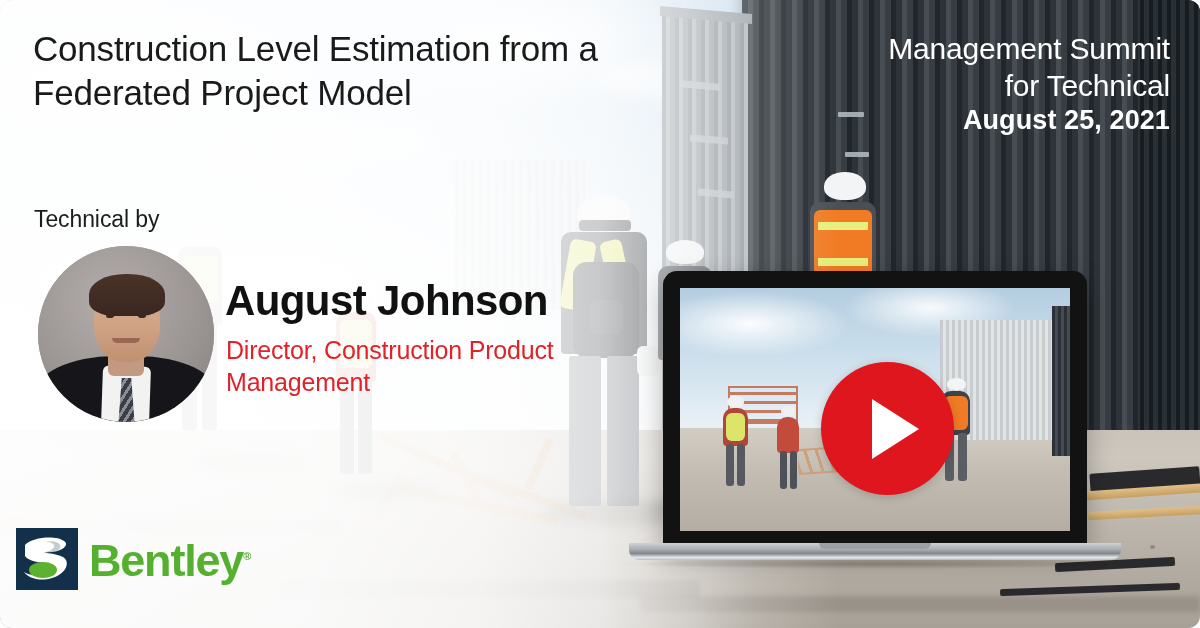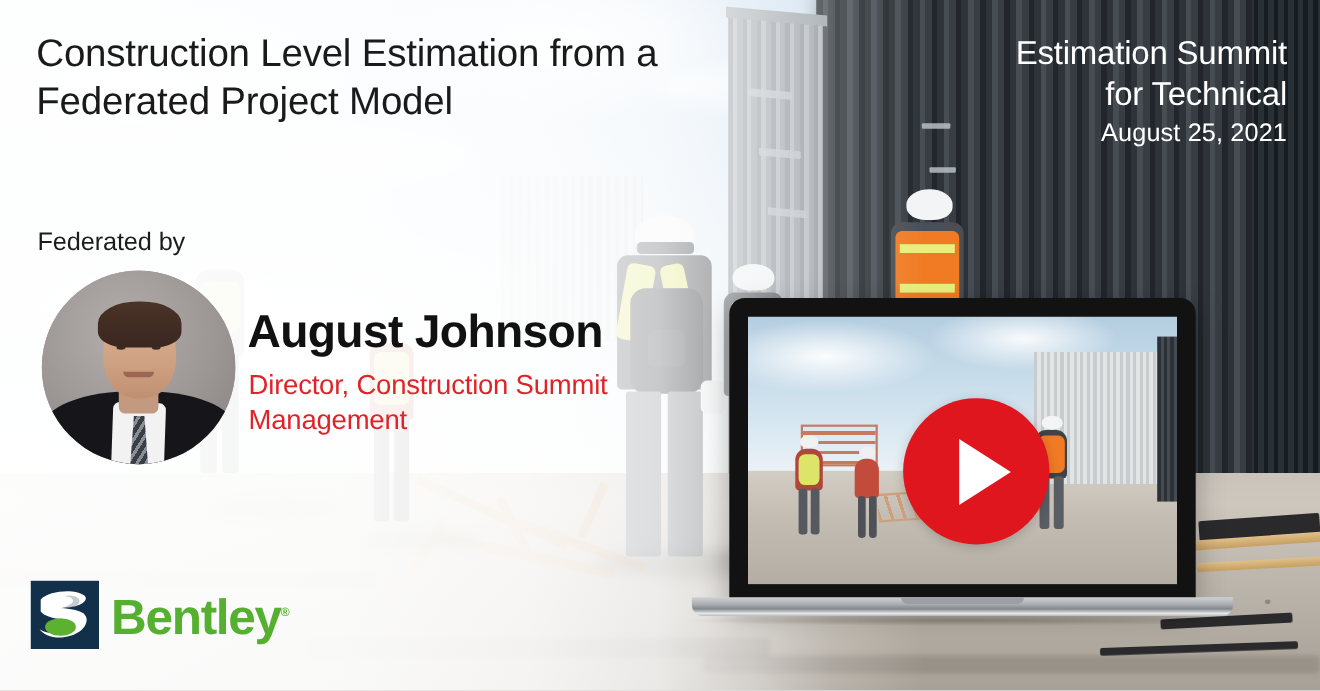--- a/index.html
+++ b/index.html
@@ -9,20 +9,21 @@
     font-family: "Liberation Sans", sans-serif;
     background:#ffffff;
     -webkit-font-smoothing:antialiased;
   }
 
   .stage {
     position:relative;
     width:1200px; height:628px;
     overflow:hidden;
     background:#f2f4f5;
+    border-radius:12px;
   }
 
   
   .bg { position:absolute; inset:0; overflow:hidden; }
 
   
   .bg-sky {
     position:absolute; left:0; top:0; width:1200px; height:470px;
     background:
       radial-gradient(ellipse 300px 120px at 120px 80px, rgba(255,255,255,.95), rgba(255,255,255,0) 70%),
@@ -168,24 +169,24 @@
     font-size:25px; line-height:32px; font-weight:400; color:#e12229; letter-spacing:-0.2px;
   }
 
   
   .eyebrow {
     position:absolute; right:30px; top:30px; width:420px;
     text-align:right; color:#ffffff;
   }
   .eyebrow .l1 { font-size:30px; line-height:37px; font-weight:400; letter-spacing:-0.2px; }
   .eyebrow .l2 { font-size:30px; line-height:37px; font-weight:400; letter-spacing:-0.2px; }
-  .eyebrow .l3 { font-size:23px; line-height:28px; font-weight:400; letter-spacing:0.1px; margin-top:2px; }
-
-  
-  .logo { position:absolute; left:28px; top:528px; display:flex; align-items:center; gap:11px; }
+  .eyebrow .l3 { font-size:27px; line-height:28px; font-weight:700; letter-spacing:0.1px; margin-top:2px; }
+
+  
+  .logo { position:absolute; left:16px; top:528px; display:flex; align-items:center; gap:11px; }
   .logo-mark {
     position:relative; width:62px; height:62px; background:#123049; overflow:hidden; flex:0 0 auto;
   }
   .logo-word {
     font-size:45px; font-weight:700; color:#55b030; letter-spacing:-1.2px; line-height:1;
     position:relative; top:1px;
   }
   .logo-reg { font-size:11px; vertical-align:super; color:#55b030; font-weight:700; letter-spacing:0; }
 
   
@@ -356,40 +357,40 @@
     <div class="w-shadow" style="left:650px; top:498px; width:150px; height:22px;"></div>
     <div class="w-shadow" style="left:330px; top:482px; width:110px; height:18px;"></div>
 
     <div class="washer"></div>
   </div>
 
   <div class="content">
 
     <h1 class="title">Construction Level Estimation from a Federated Project Model</h1>
 
-    <div class="presented-by">Federated by</div>
+    <div class="presented-by">Technical by</div>
 
     <div class="avatar">
       <div class="av-bg"></div>
       <div class="av-shoulders"></div>
       <div class="av-shirt"></div>
       <div class="av-tie"></div>
       <div class="av-neck"></div>
       <div class="av-face"></div>
       <div class="av-hair"></div>
       <div class="av-eye" style="left:68px; top:68px;"></div>
       <div class="av-eye" style="left:100px; top:68px;"></div>
       <div class="av-mouth"></div>
     </div>
 
     <div class="speaker-name">August Johnson</div>
-    <div class="speaker-role">Director, Construction Summit Management</div>
+    <div class="speaker-role">Director, Construction Product Management</div>
 
     <div class="eyebrow">
-      <div class="l1">Estimation Summit</div>
+      <div class="l1">Management Summit</div>
       <div class="l2">for Technical</div>
       <div class="l3">August 25, 2021</div>
     </div>
 
     <div class="logo">
       <div class="logo-mark">
         <svg viewBox="0 0 62 62" width="62" height="62" aria-hidden="true">
           <rect x="0" y="0" width="62" height="62" fill="#123049"></rect>
           <path d="M9 17 C16 9, 40 7, 48 13 C54 17, 46 23, 36 24 C28 25, 22 24, 18 22 C25 25, 40 25, 47 29 C55 34, 50 46, 36 50 C24 54, 12 50, 8 44 C14 48, 26 49, 33 45 C39 42, 37 36, 28 35 C19 34, 12 32, 9 28 Z" fill="#ffffff"></path>
           <ellipse cx="27" cy="42" rx="14" ry="8" fill="#5cb131"></ellipse>

